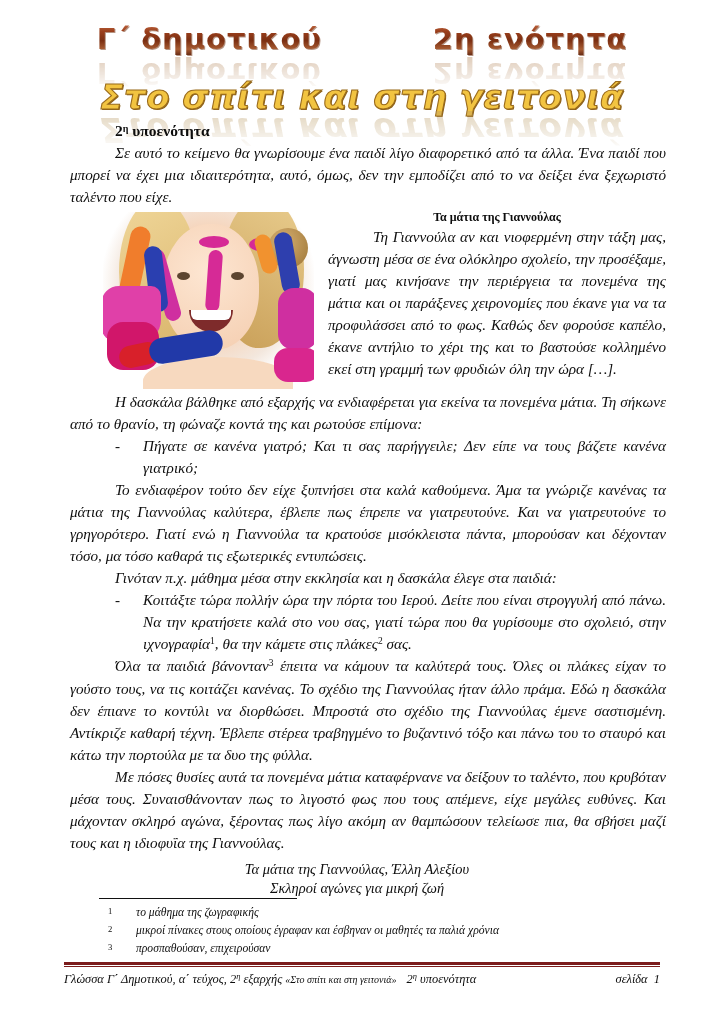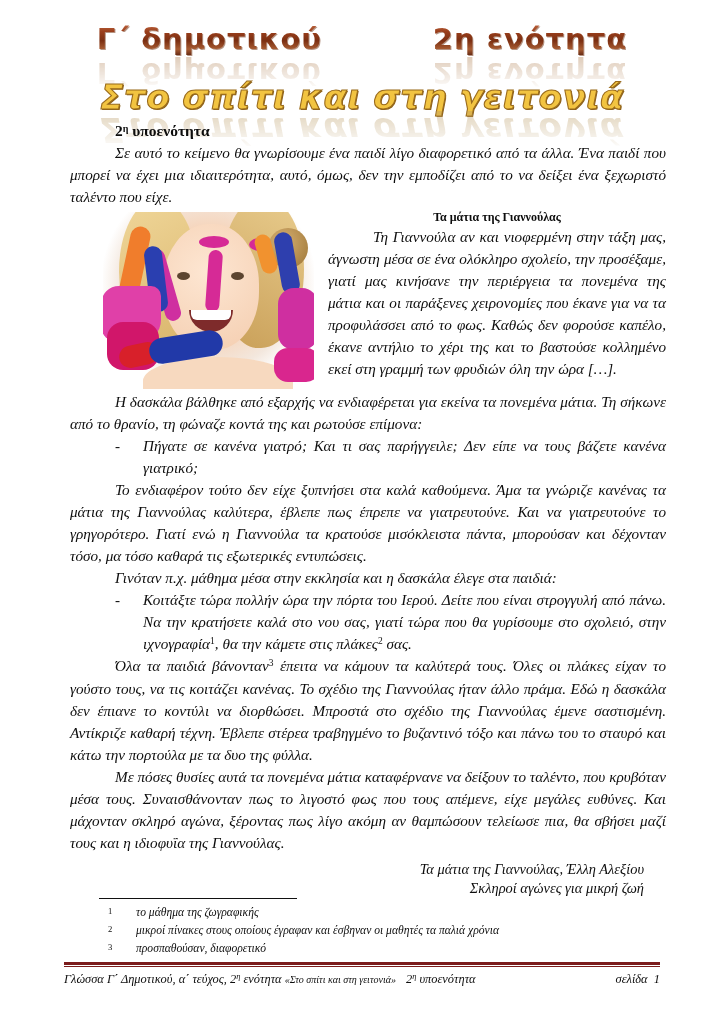--- a/index.html
+++ b/index.html
@@ -186,21 +186,21 @@
     text-align: justify;
   }
   ul.dash li .dash-mark {
     position: absolute;
     left: 0;
     top: 0;
   }
   sup.fn { font-size: 9.5px; vertical-align: 0.5em; font-style: normal; }
 
   .attribution {
-    text-align: right;
+    text-align: center;
     font-style: italic;
     font-size: 14.4px;
     line-height: 1.35;
     margin: 6px 22px 0 0;
   }
 
   
   .footnote-area {
     position: absolute;
     left: 64px;
@@ -338,28 +338,28 @@
     <div class="fn-row">
       <div class="fn-num">1</div>
       <div class="fn-text">το μάθημα της ζωγραφικής</div>
     </div>
     <div class="fn-row">
       <div class="fn-num">2</div>
       <div class="fn-text">μικροί πίνακες στους οποίους έγραφαν και έσβηναν οι μαθητές τα παλιά χρόνια</div>
     </div>
     <div class="fn-row">
       <div class="fn-num">3</div>
-      <div class="fn-text">προσπαθούσαν, διαφορετικό</div>
+      <div class="fn-text">προσπαθούσαν, επιχειρούσαν</div>
     </div>
   </div>
 
   <div class="footer-rules">
     <div class="thick"></div>
     <div class="gap"></div>
     <div class="thin"></div>
   </div>
 
   <div class="footer">
-    <div class="f-left"><span>Γλώσσα Γ΄ Δημοτικού, α΄ τεύχος, 2</span><sup>η</sup><span> ενότητα </span><span class="quoted">«Στο σπίτι και στη γειτονιά»</span><span class="f-sub"><span>2</span><sup>η</sup><span> υποενότητα</span></span></div>
+    <div class="f-left"><span>Γλώσσα Γ΄ Δημοτικού, α΄ τεύχος, 2</span><sup>η</sup><span> εξαρχής </span><span class="quoted">«Στο σπίτι και στη γειτονιά»</span><span class="f-sub"><span>2</span><sup>η</sup><span> υποενότητα</span></span></div>
     <div class="f-right"><span>σελίδα</span>&nbsp;&nbsp;<span>1</span></div>
   </div>
 
 </div>
 
 </body></html>

